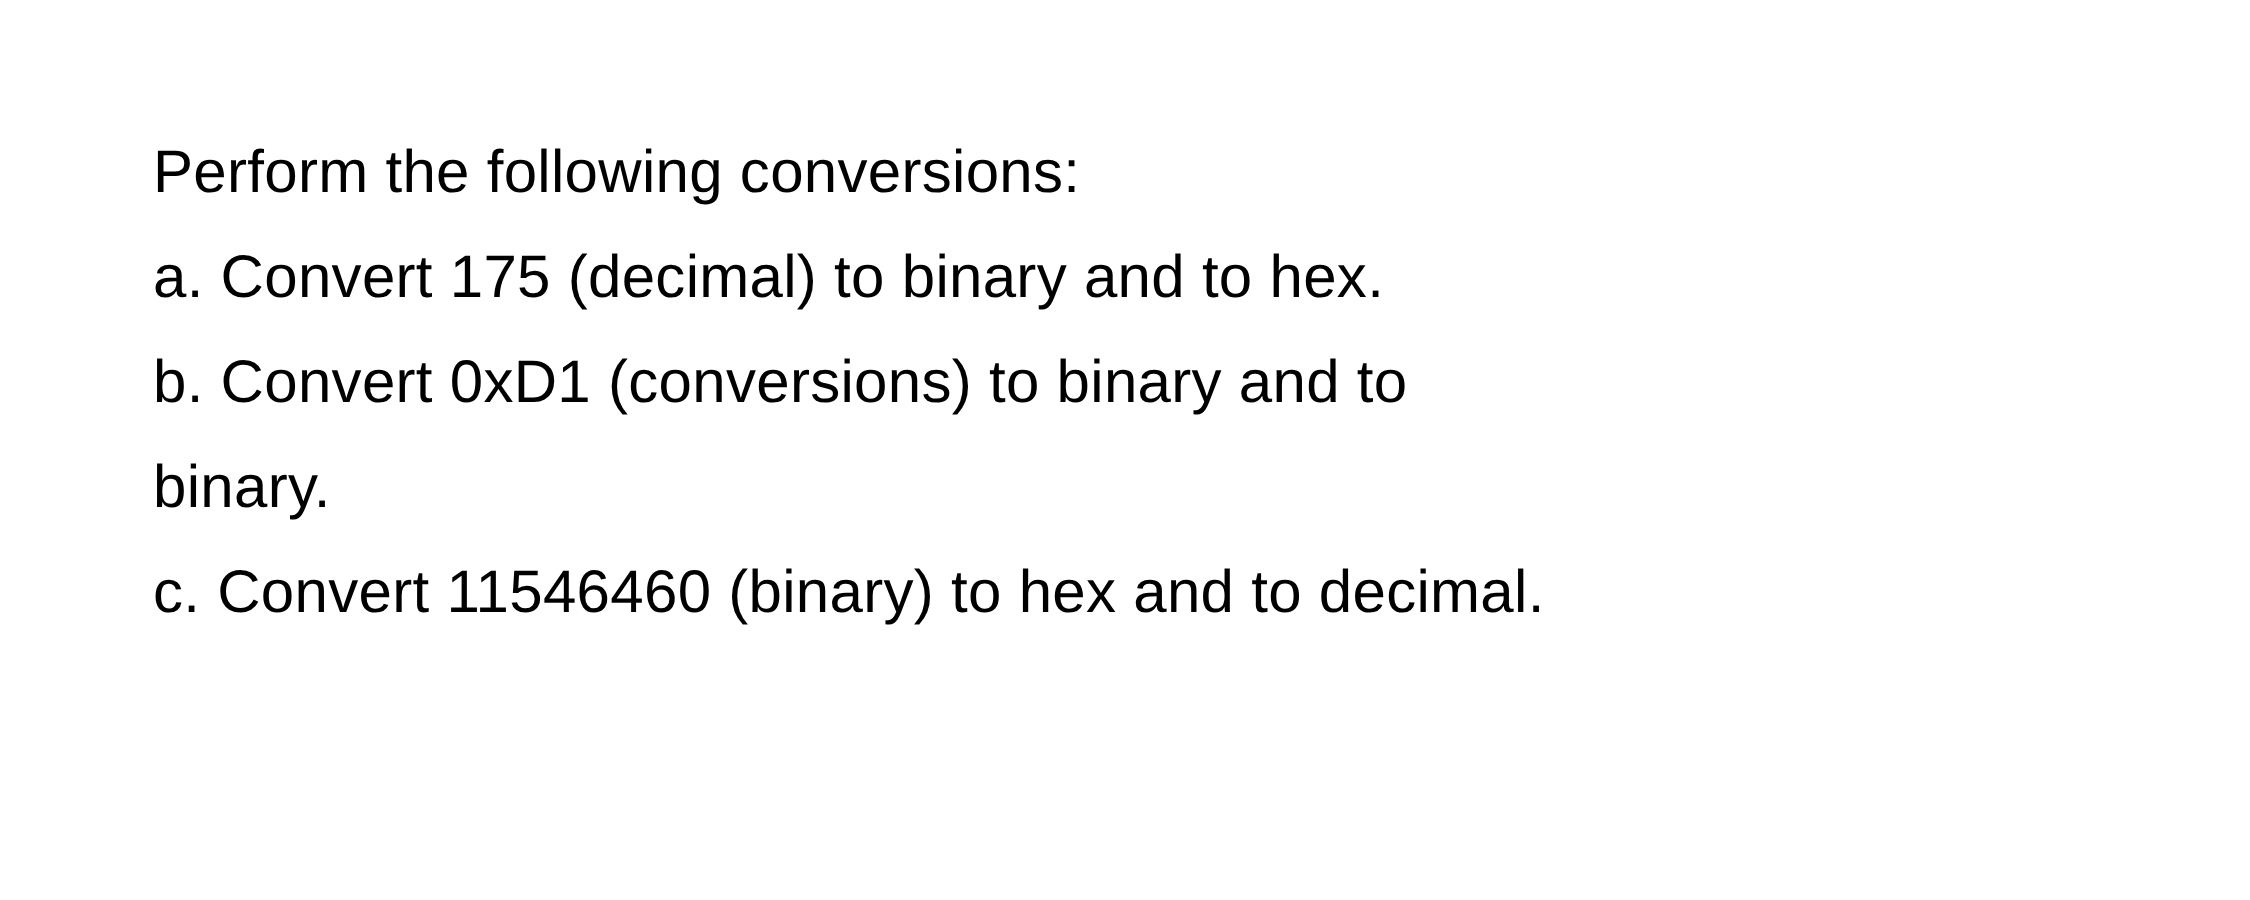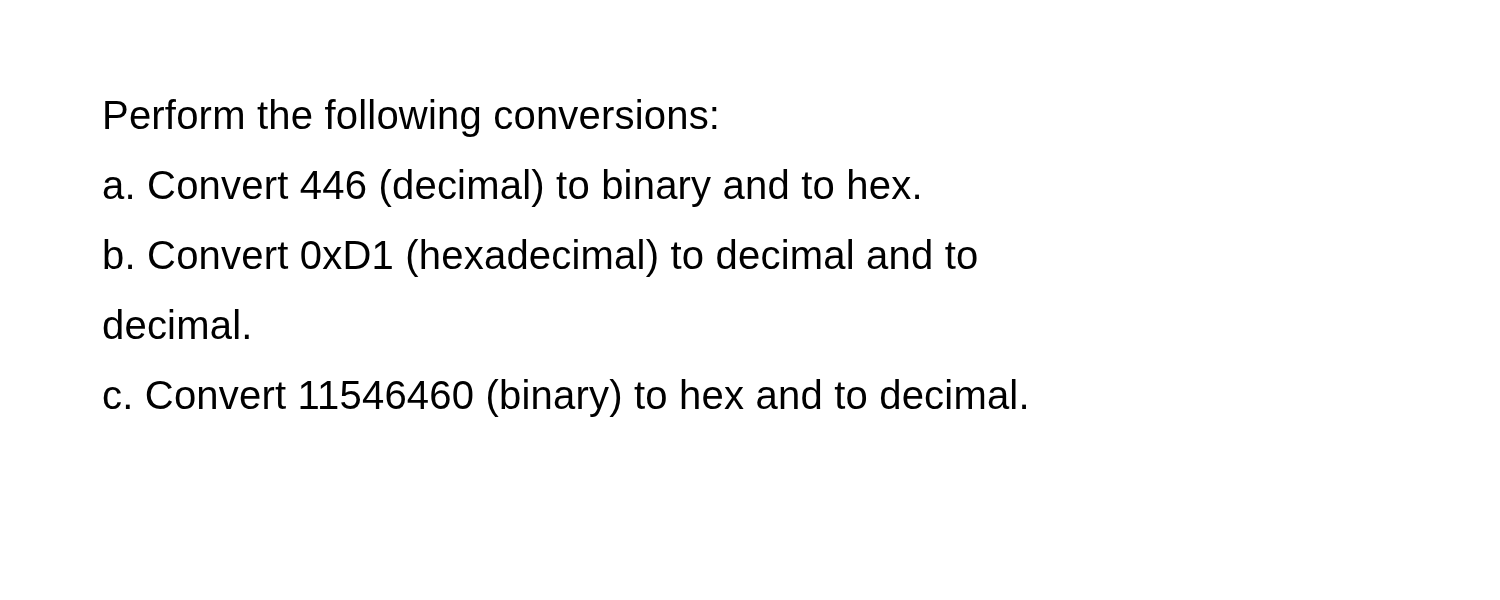--- a/index.html
+++ b/index.html
@@ -19,16 +19,16 @@
       font-size: 40px;
       line-height: 1.65;
       letter-spacing: 0.2px;
       font-weight: 400;
     }
   </style>
 </head>
 <body>
 
 <div class="line">Perform the following conversions:</div>
-<div class="line">a. Convert 446 (decimal) to binary and to hex.</div>
-<div class="line">b. Convert 0xD1 (hexadecimal) to decimal and to</div>
-<div class="line">decimal.</div>
+<div class="line">a. Convert 175 (decimal) to binary and to hex.</div>
+<div class="line">b. Convert 0xD1 (conversions) to binary and to</div>
+<div class="line">binary.</div>
 <div class="line">c. Convert 11546460 (binary) to hex and to decimal.</div>
 
 </body></html>

